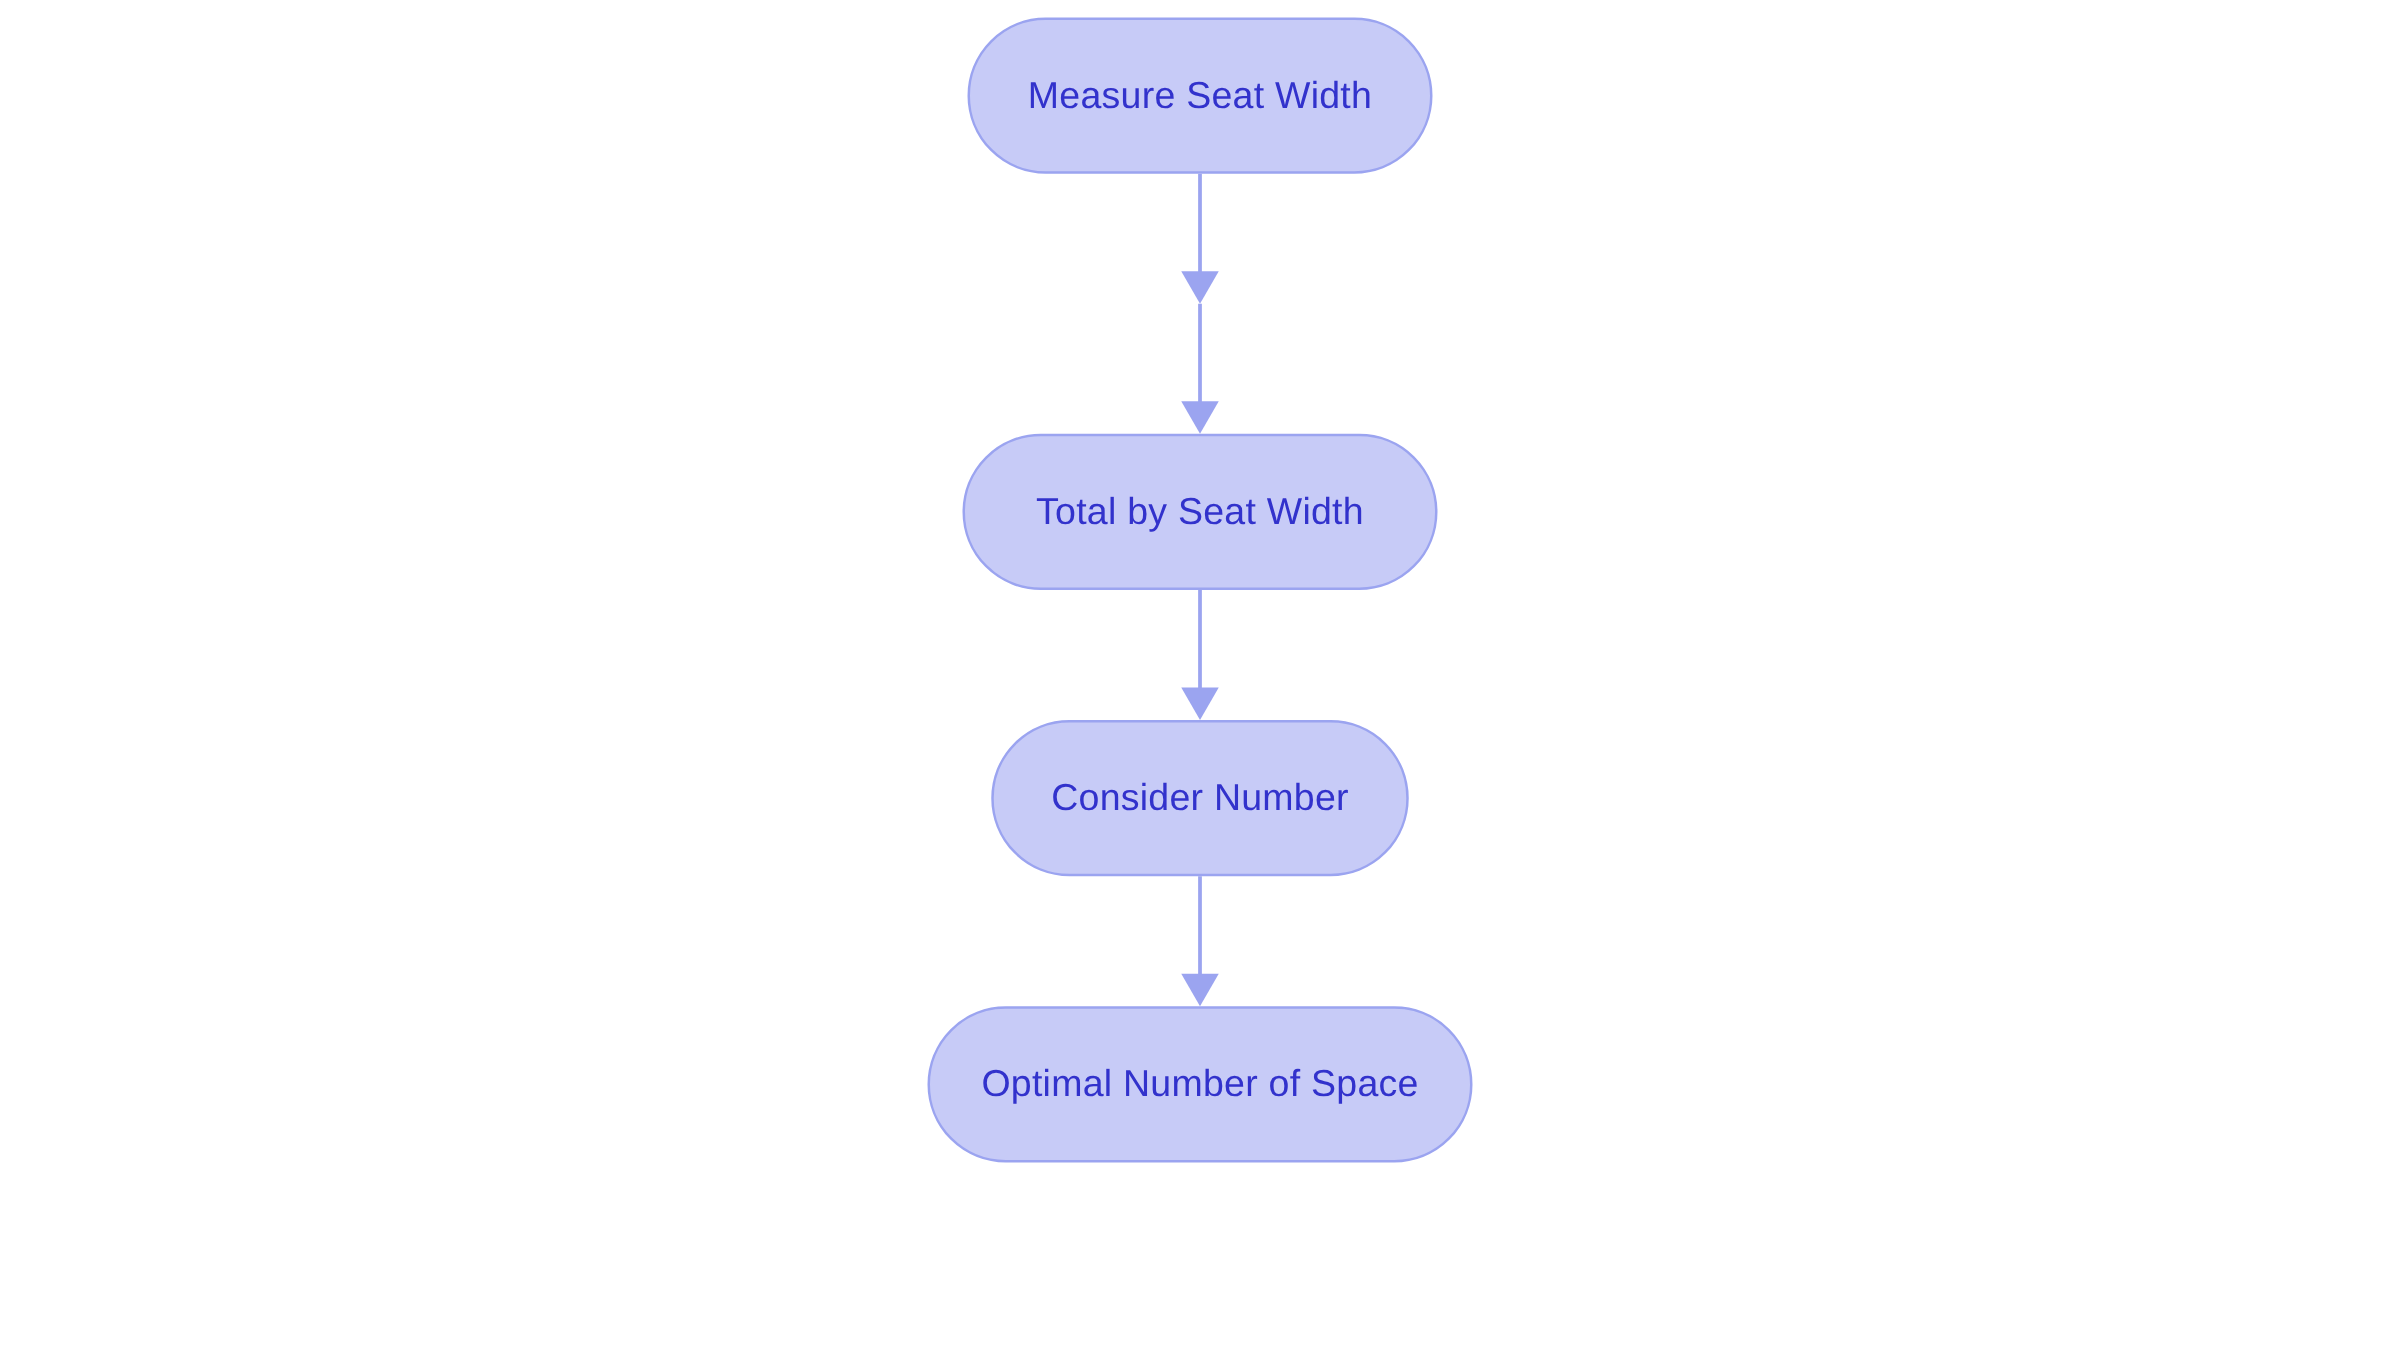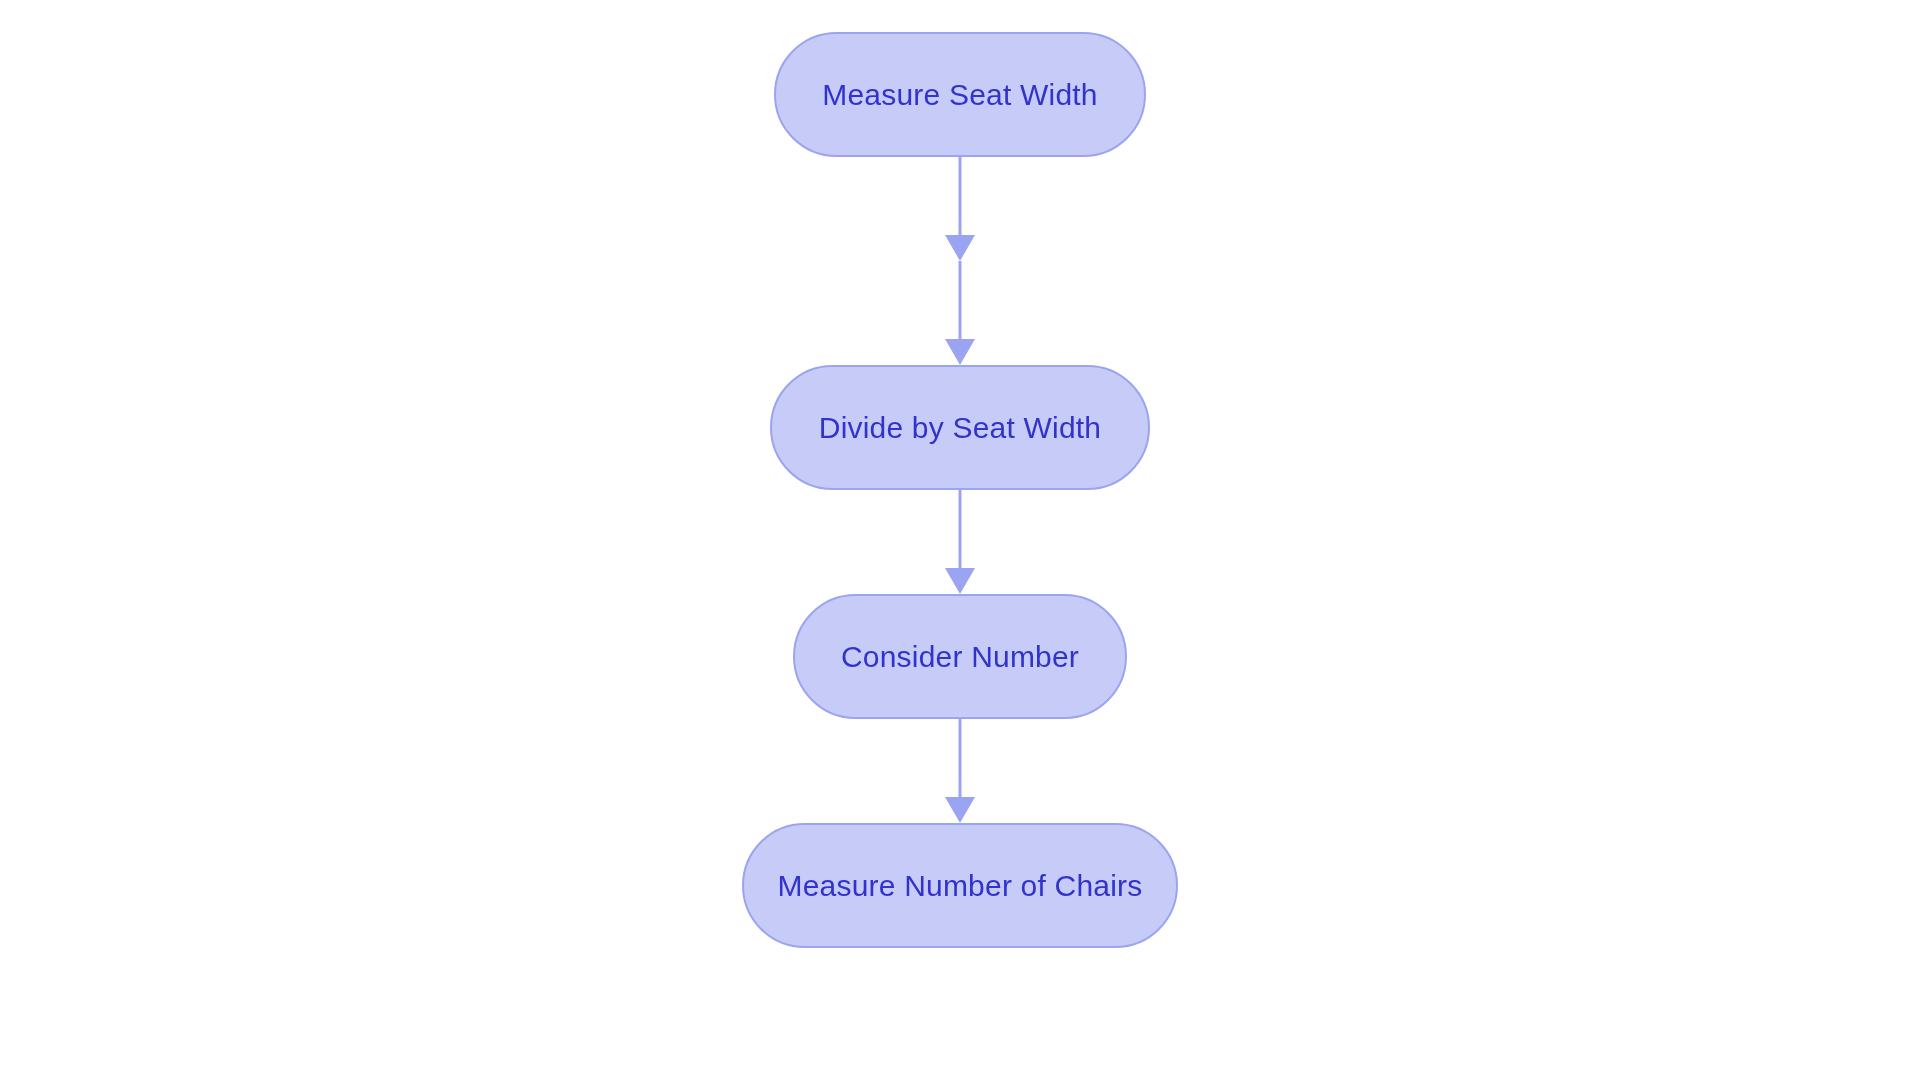--- a/index.html
+++ b/index.html
@@ -25,21 +25,21 @@
   .flow-column {
     position: absolute;
     left: 0;
     top: 0;
     width: 1920px;
     height: 1083px;
     display: flex;
     flex-direction: column;
     align-items: center;
     justify-content: flex-start;
-    padding-top: 32px;
+    padding-top: 14px;
     box-sizing: border-box;
   }
 
   .node {
     position: relative;
     height: 125px;
     box-sizing: border-box;
     background: #c7cbf7;
     border: 2px solid #9ba4f0;
     border-radius: 63px;
@@ -111,35 +111,35 @@
       <span class="conn-head"></span>
     </div>
 
 
     <div class="connector">
       <span class="conn-line"></span>
       <span class="conn-head"></span>
     </div>
 
     <div class="node n2">
-      <span class="node-label">Divide by Seat Width</span>
+      <span class="node-label">Total by Seat Width</span>
     </div>
 
     <div class="connector">
       <span class="conn-line"></span>
       <span class="conn-head"></span>
     </div>
 
     <div class="node n3">
       <span class="node-label">Consider Number</span>
     </div>
 
     <div class="connector">
       <span class="conn-line"></span>
       <span class="conn-head"></span>
     </div>
 
     <div class="node n4">
-      <span class="node-label">Measure Number of Chairs</span>
+      <span class="node-label">Optimal Number of Space</span>
     </div>
 
   </div>
 </div>
 
 </body></html>

